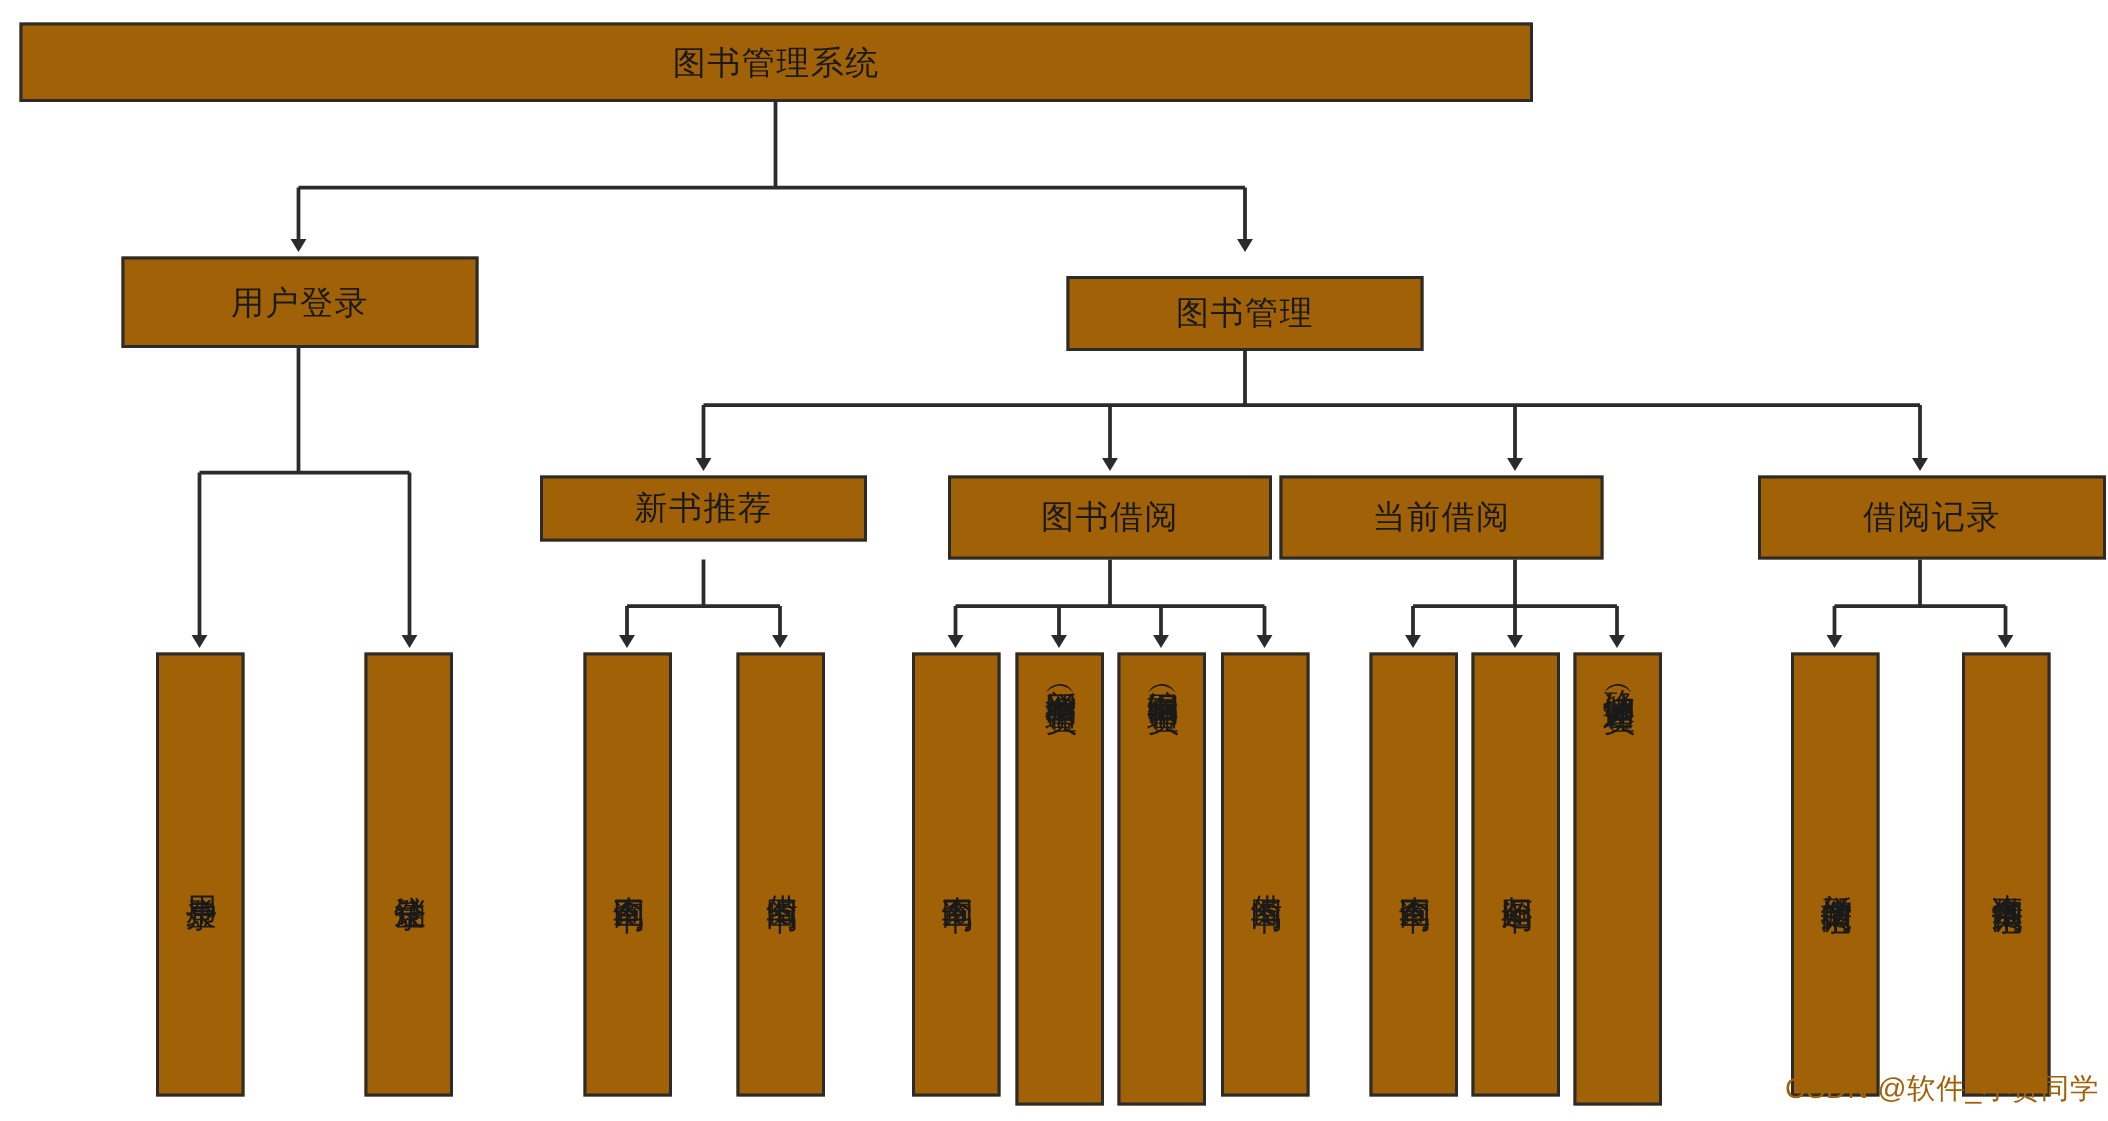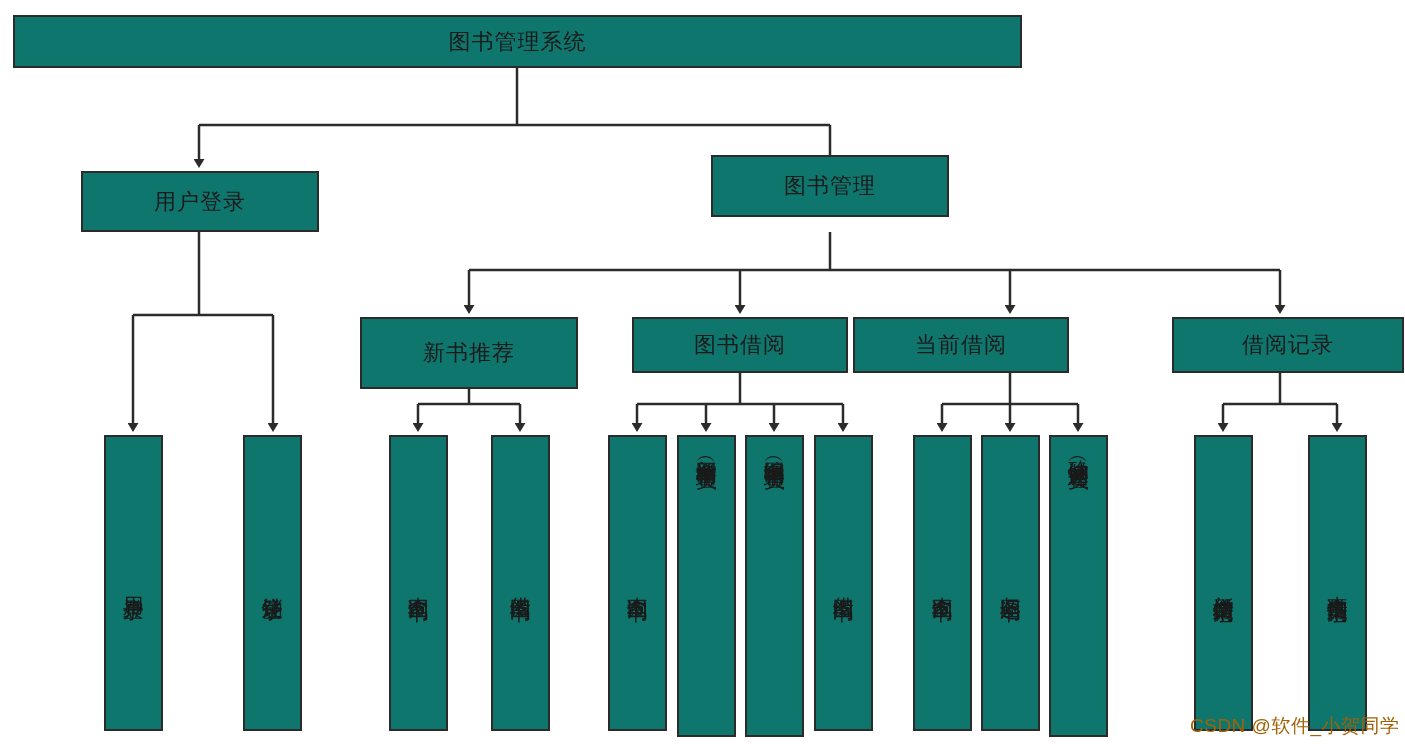--- a/index.html
+++ b/index.html
@@ -14,21 +14,21 @@
     position: relative;
     width: 1405px;
     height: 747px;
     background: #ffffff;
     overflow: hidden;
   }
   .node {
     position: absolute;
     box-sizing: border-box;
     border: 2.5px solid #2b2b2b;
-    background: #0f766e;
+    background: #a16207;
     display: flex;
     align-items: center;
     justify-content: center;
     color: #1a1a1a;
   }
   .node.horiz {
     font-size: 22px;
     letter-spacing: 1px;
   }
   .node.vert {
@@ -123,25 +123,25 @@
     </g>
   </svg>
 
   <div class="node horiz" style="left:13px; top:15px; width:1009px; height:53px;">
     <span>图书管理系统</span>
   </div>
 
   <div class="node horiz" style="left:81px; top:171px; width:238px; height:61px;">
     <span>用户登录</span>
   </div>
-  <div class="node horiz" style="left:711px; top:155px; width:238px; height:62px;">
+  <div class="node horiz" style="left:711px; top:184px; width:238px; height:50px;">
     <span>图书管理</span>
   </div>
 
-  <div class="node horiz" style="left:360px; top:317px; width:218px; height:72px;">
+  <div class="node horiz" style="left:360px; top:317px; width:218px; height:44px;">
     <span>新书推荐</span>
   </div>
   <div class="node horiz" style="left:632px; top:317px; width:216px; height:56px;align-items:center;">
     <span>图书借阅</span>
   </div>
   <div class="node horiz" style="left:853px; top:317px; width:216px; height:56px;">
     <span>当前借阅</span>
   </div>
   <div class="node horiz" style="left:1172px; top:317px; width:232px; height:56px;">
     <span>借阅记录</span>

